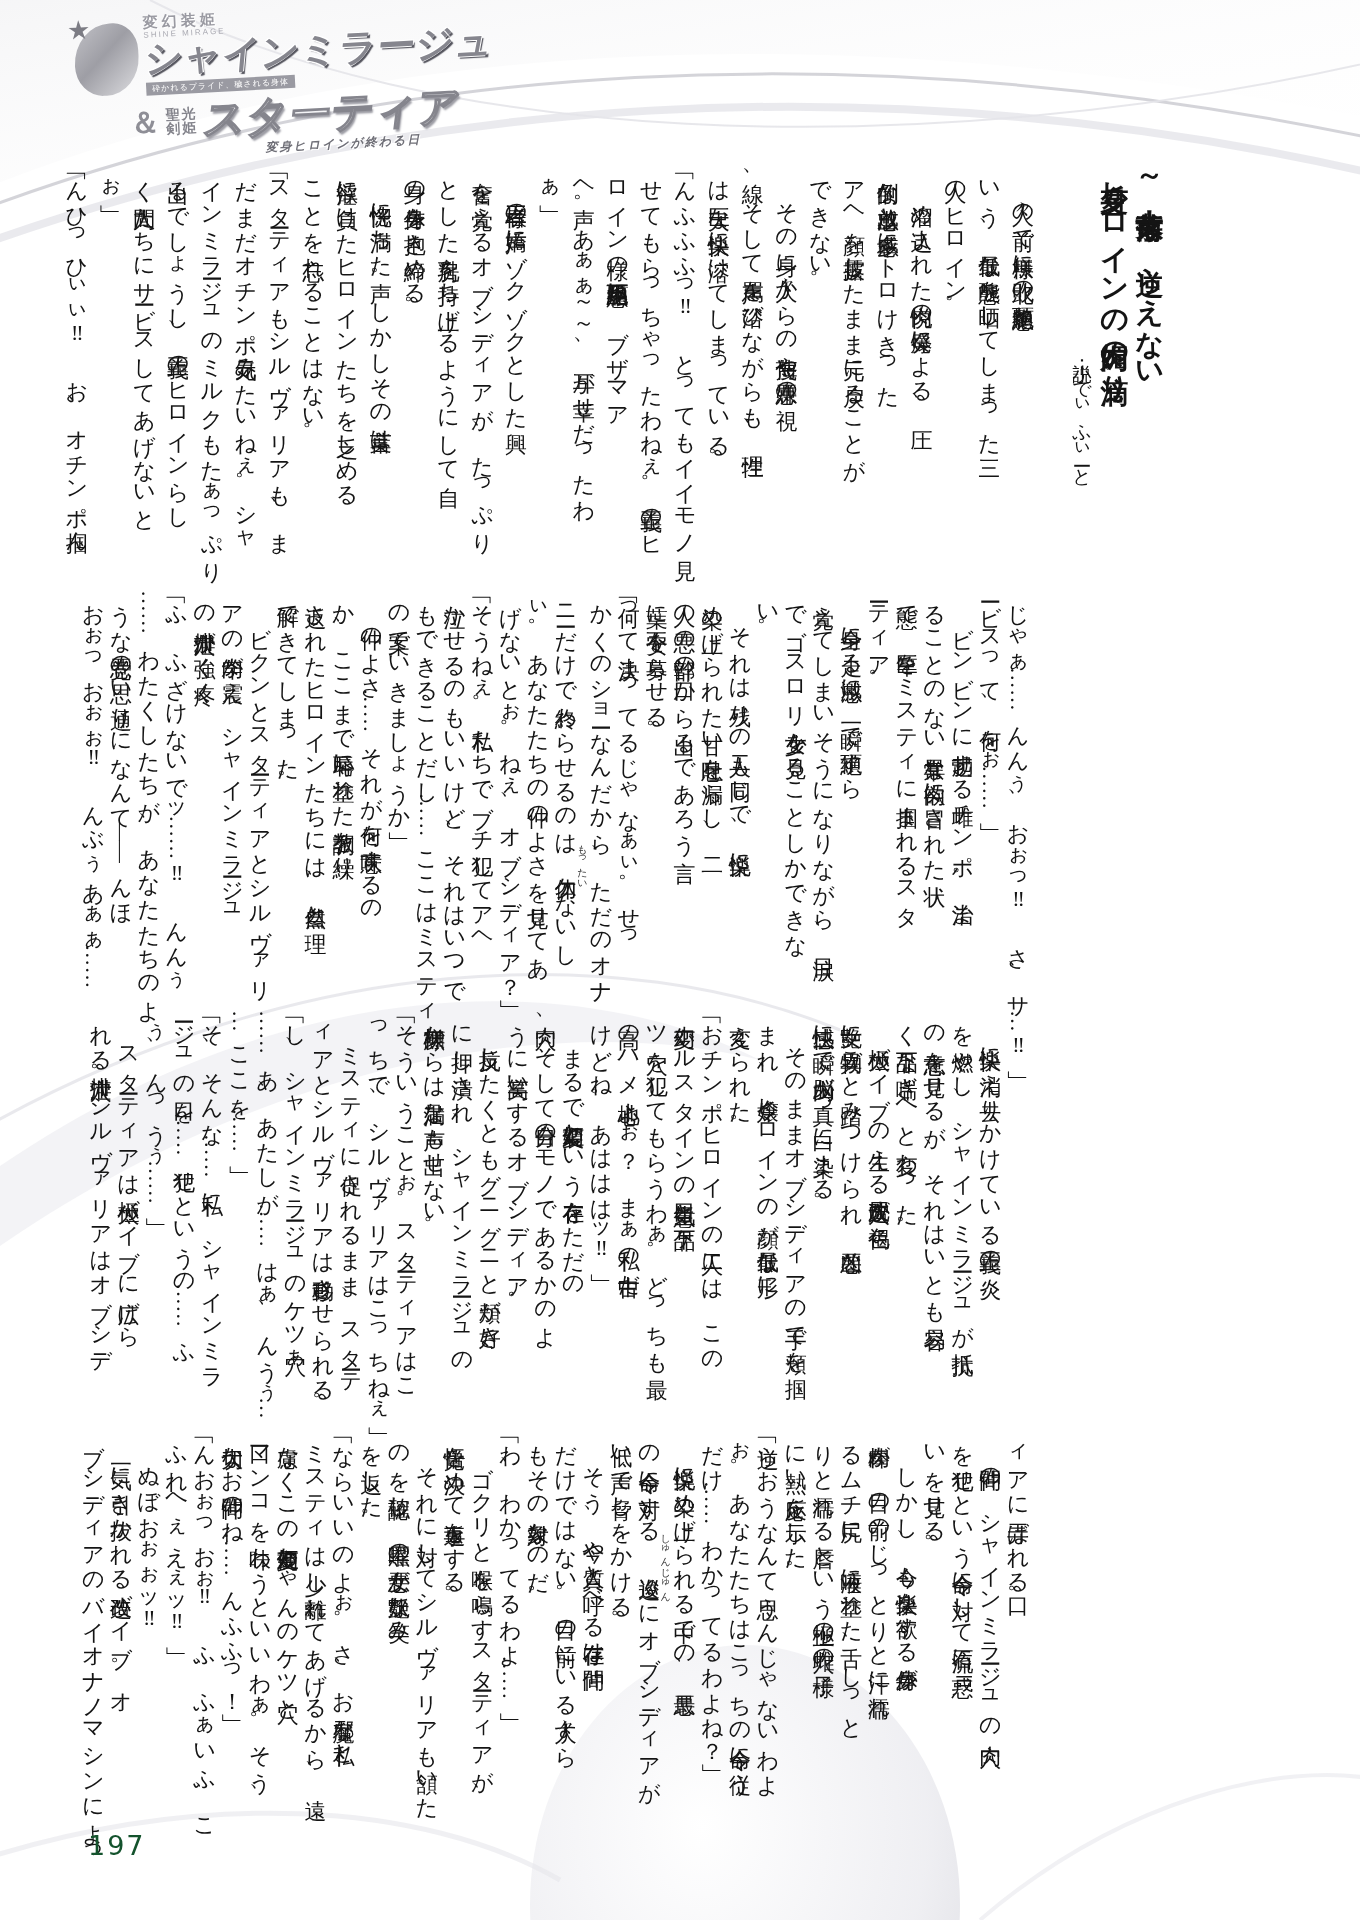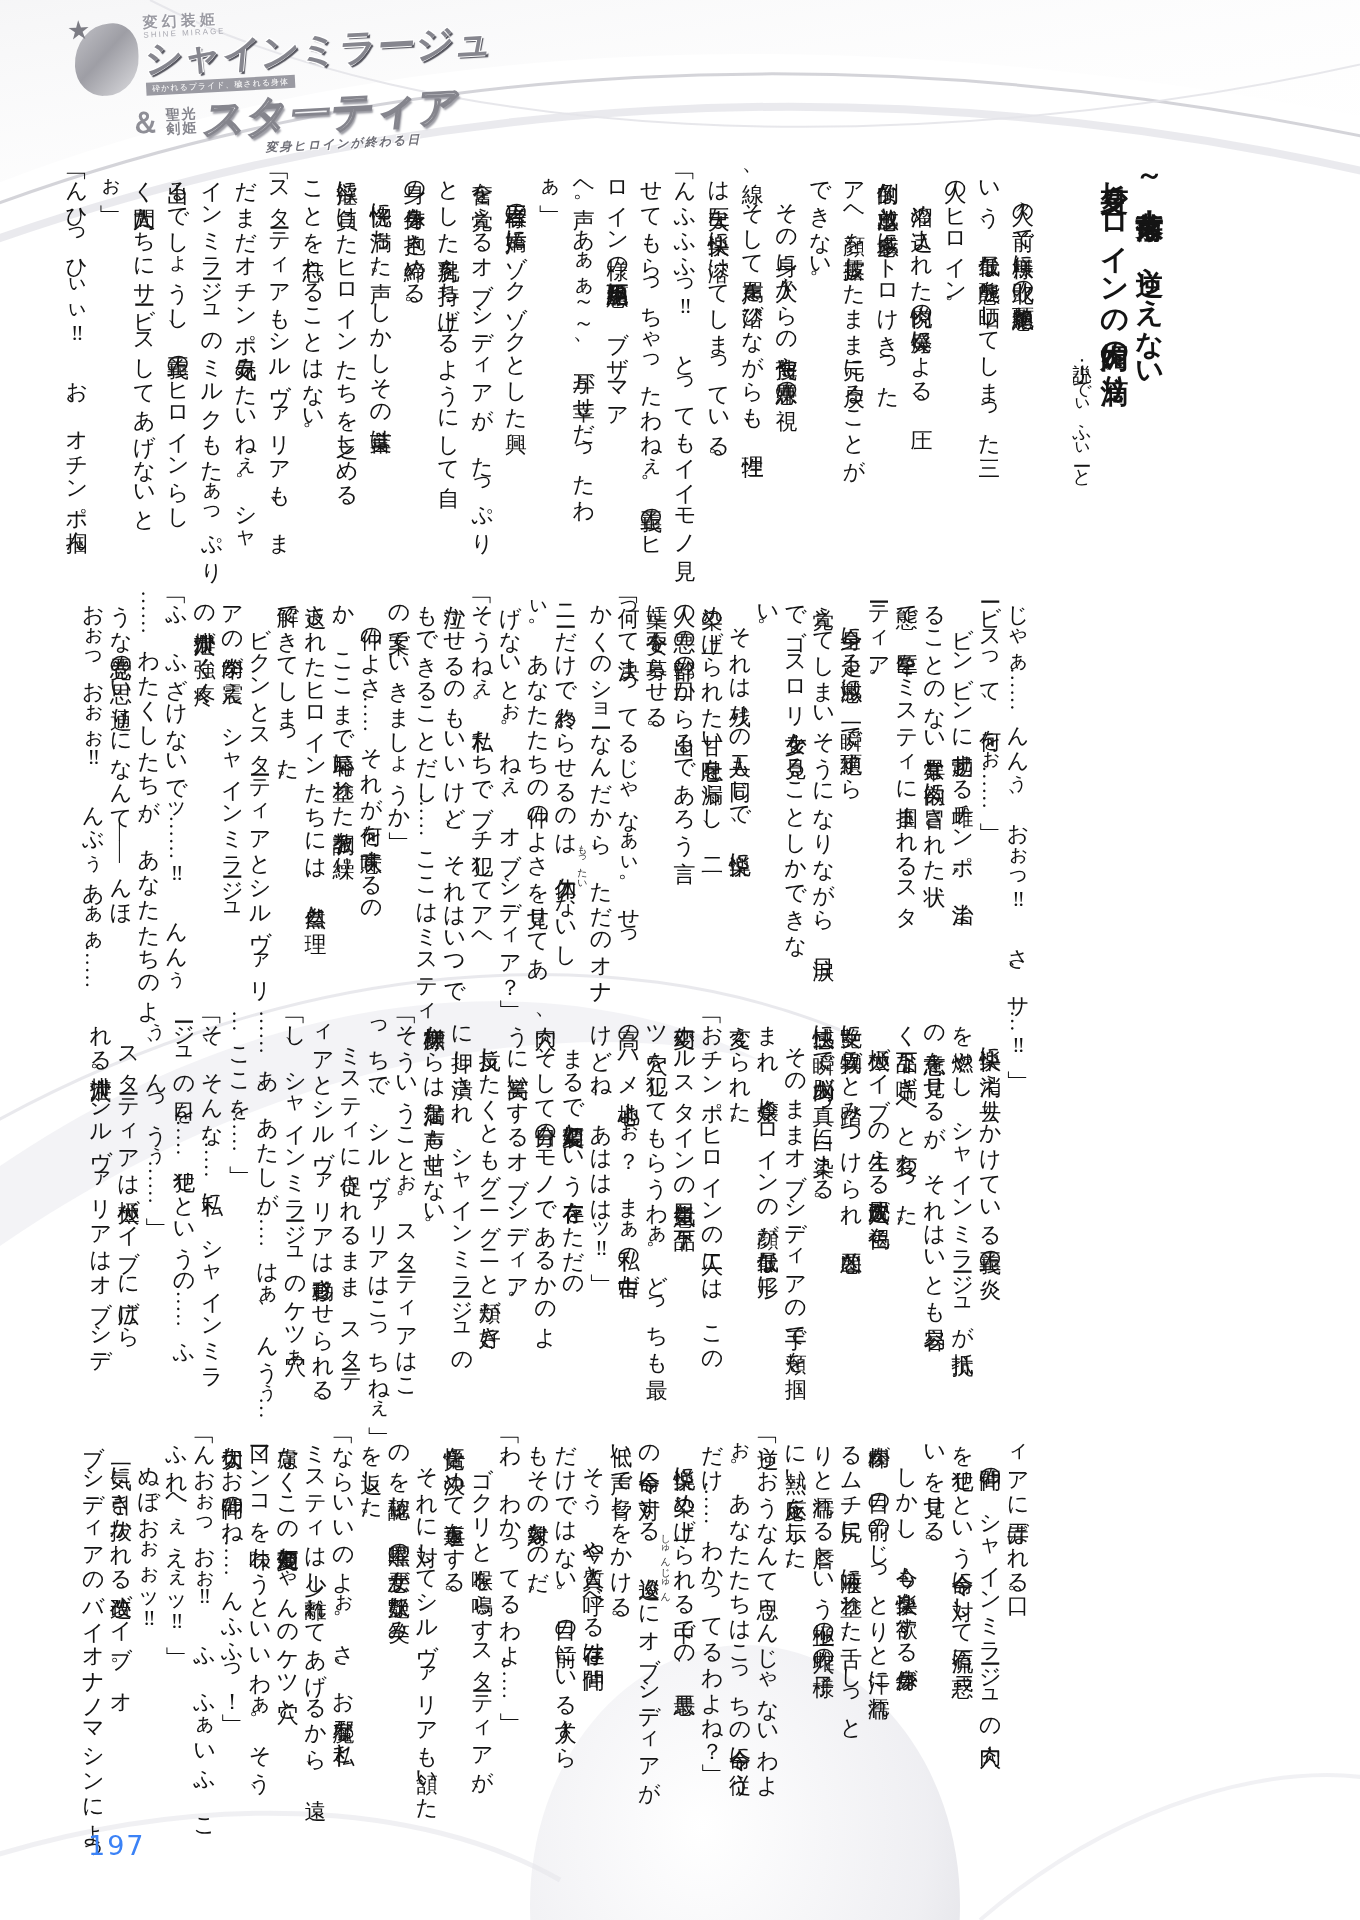--- a/index.html
+++ b/index.html
@@ -21,21 +21,21 @@
   rt{font-size:10px;letter-spacing:0;opacity:.9;}
 
   
   .title-block{position:absolute;right:193px;top:163px;height:400px;
                writing-mode:vertical-rl;text-orientation:mixed;}
   .title-block h1{margin:0;font-size:28px;font-weight:bold;line-height:35px;white-space:nowrap;}
   .title-block .author{margin:0;font-size:19px;line-height:30px;padding-top:186px;white-space:nowrap;}
 
   
   .page-num{position:absolute;left:88px;top:1830px;font-size:27px;letter-spacing:2px;
-            color:#3b82f6;font-family:"DejaVu Sans","Liberation Sans",sans-serif;}
+            color:#14532d;font-family:"DejaVu Sans","Liberation Sans",sans-serif;}
 
   
   .logo{position:absolute;left:72px;top:6px;width:440px;transform:rotate(-3deg);
         font-family:"Liberation Sans","DejaVu Sans",sans-serif;z-index:2;}
   .logo-row1{display:flex;align-items:flex-start;}
   .logo-art{width:72px;height:86px;position:relative;flex:0 0 auto;}
   .logo-art .blob{position:absolute;left:4px;top:8px;width:64px;height:72px;border-radius:60% 40% 55% 45%;
         background:linear-gradient(135deg,#b9b9bf 0%,#8e8e96 45%,#d8d8dc 100%);opacity:.85;}
   .logo-art .star{position:absolute;left:-2px;top:-2px;font-size:26px;color:#7c7c84;}
   .logo-main{margin-left:2px;}

